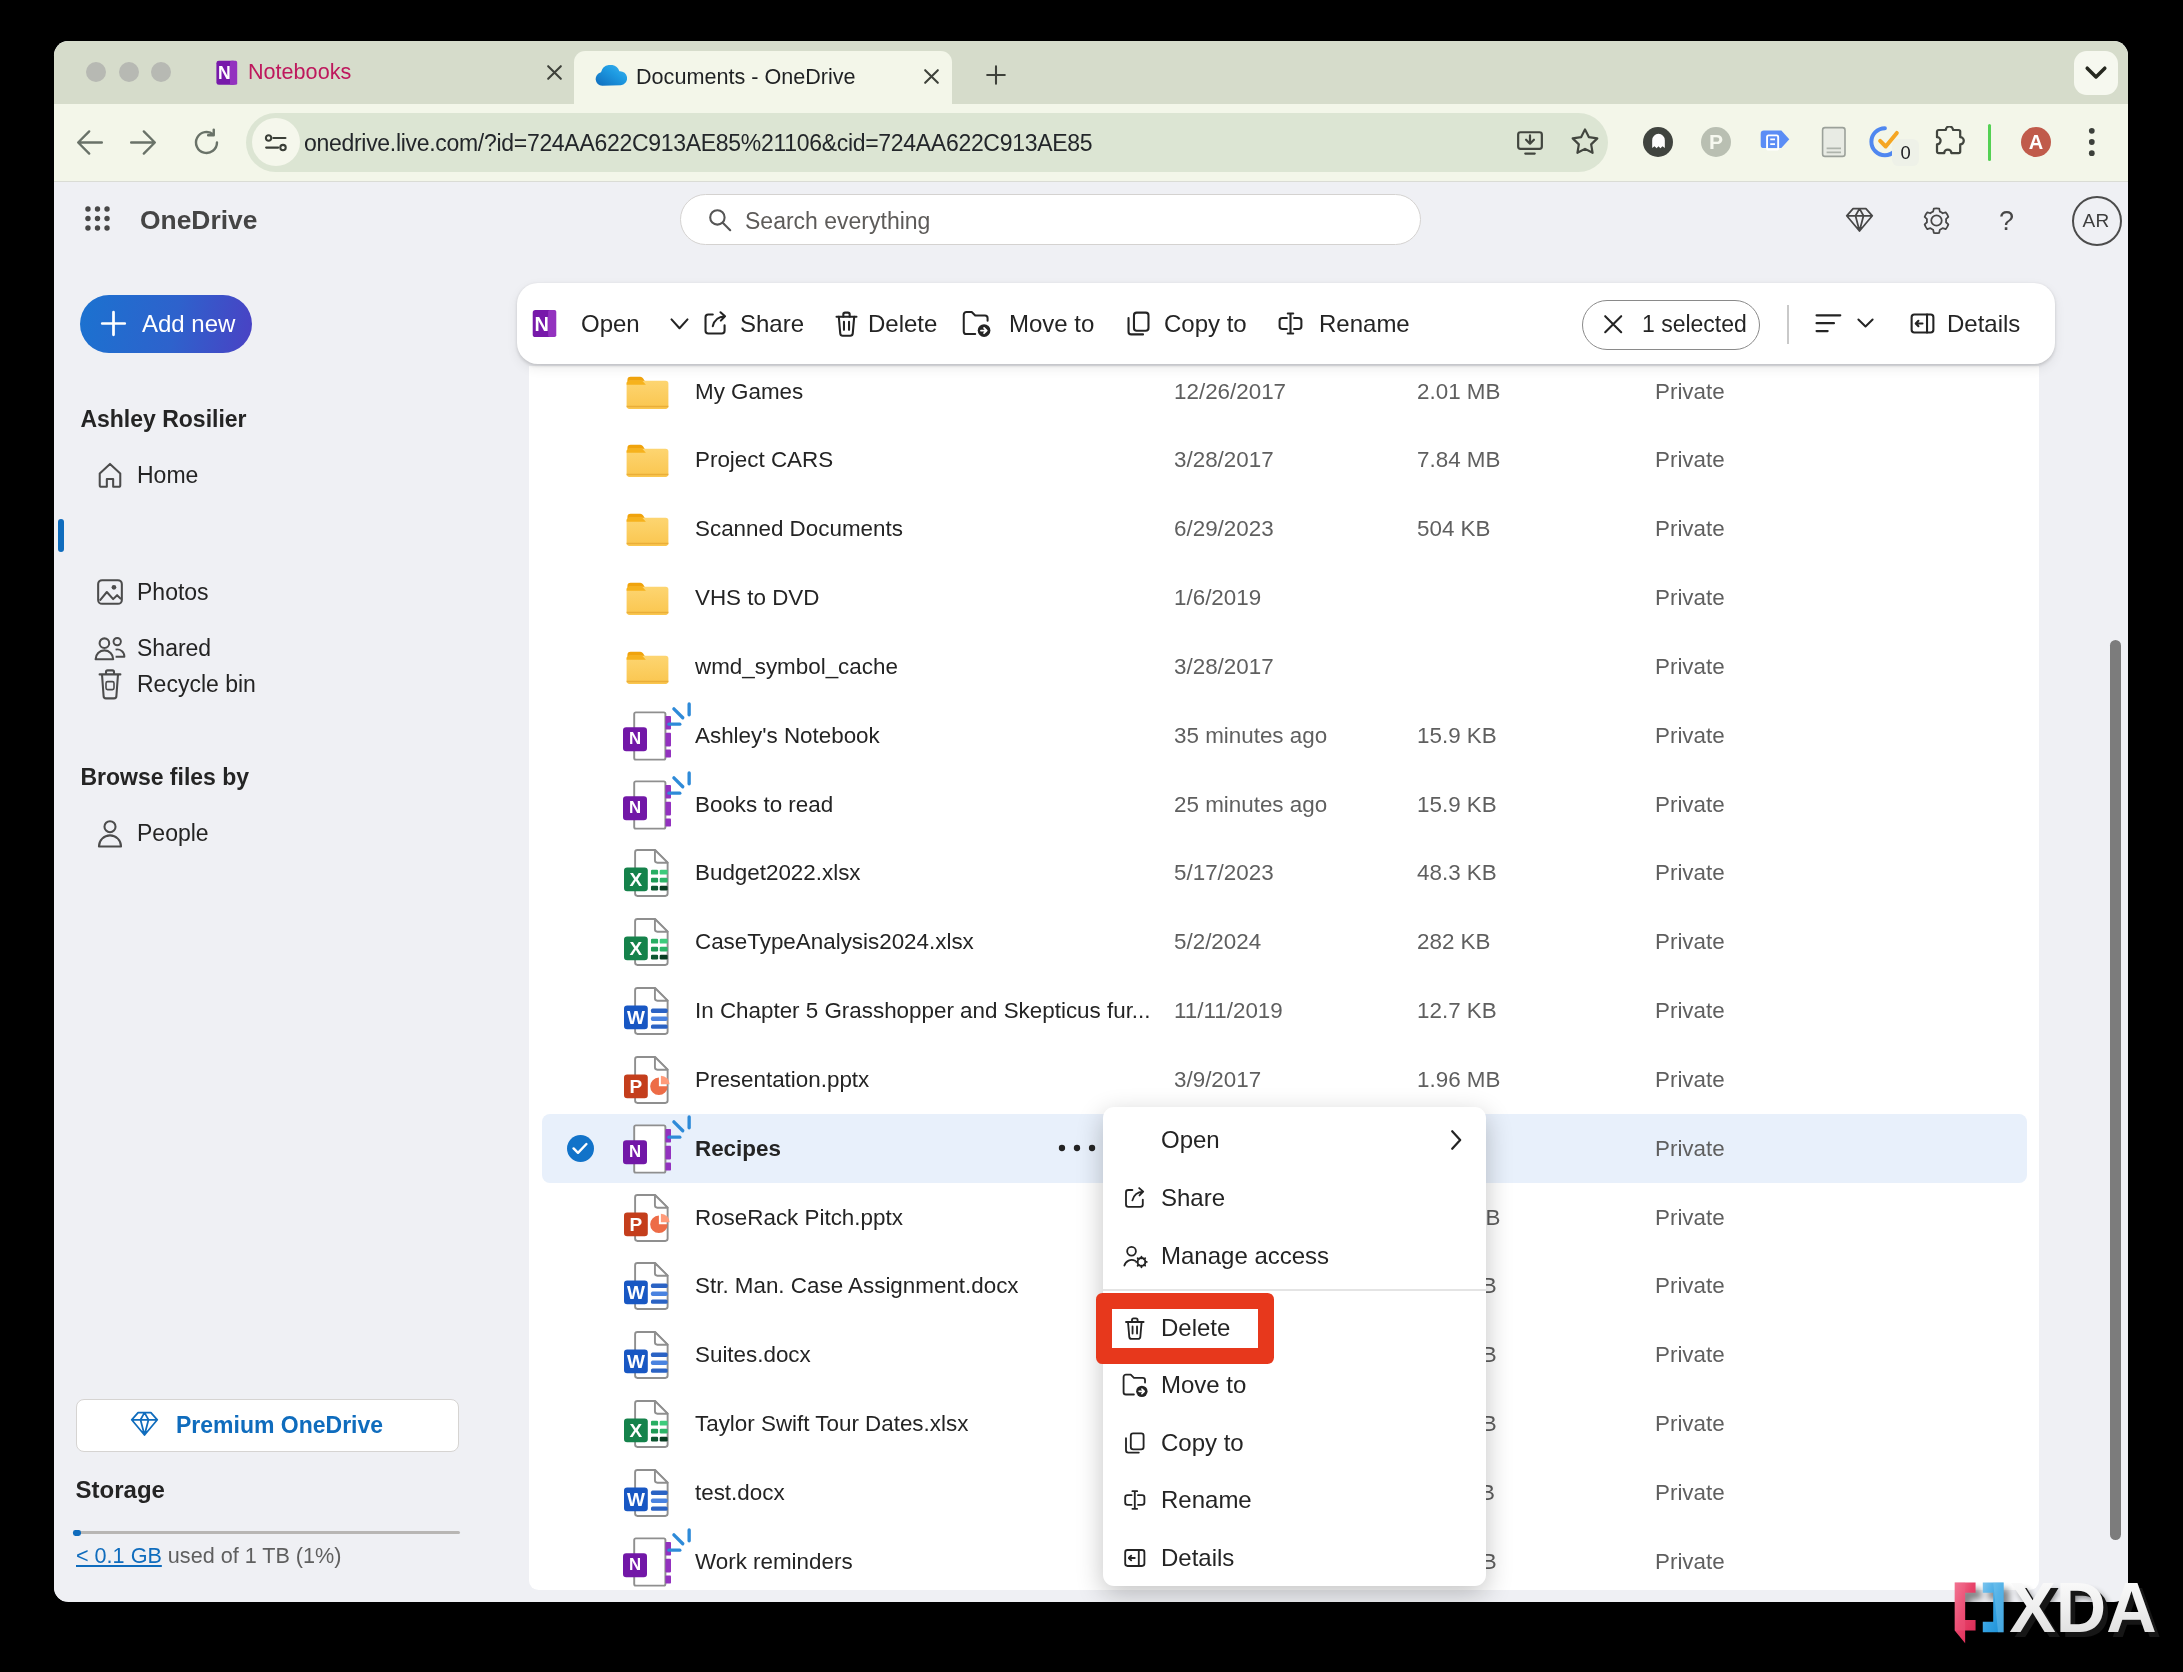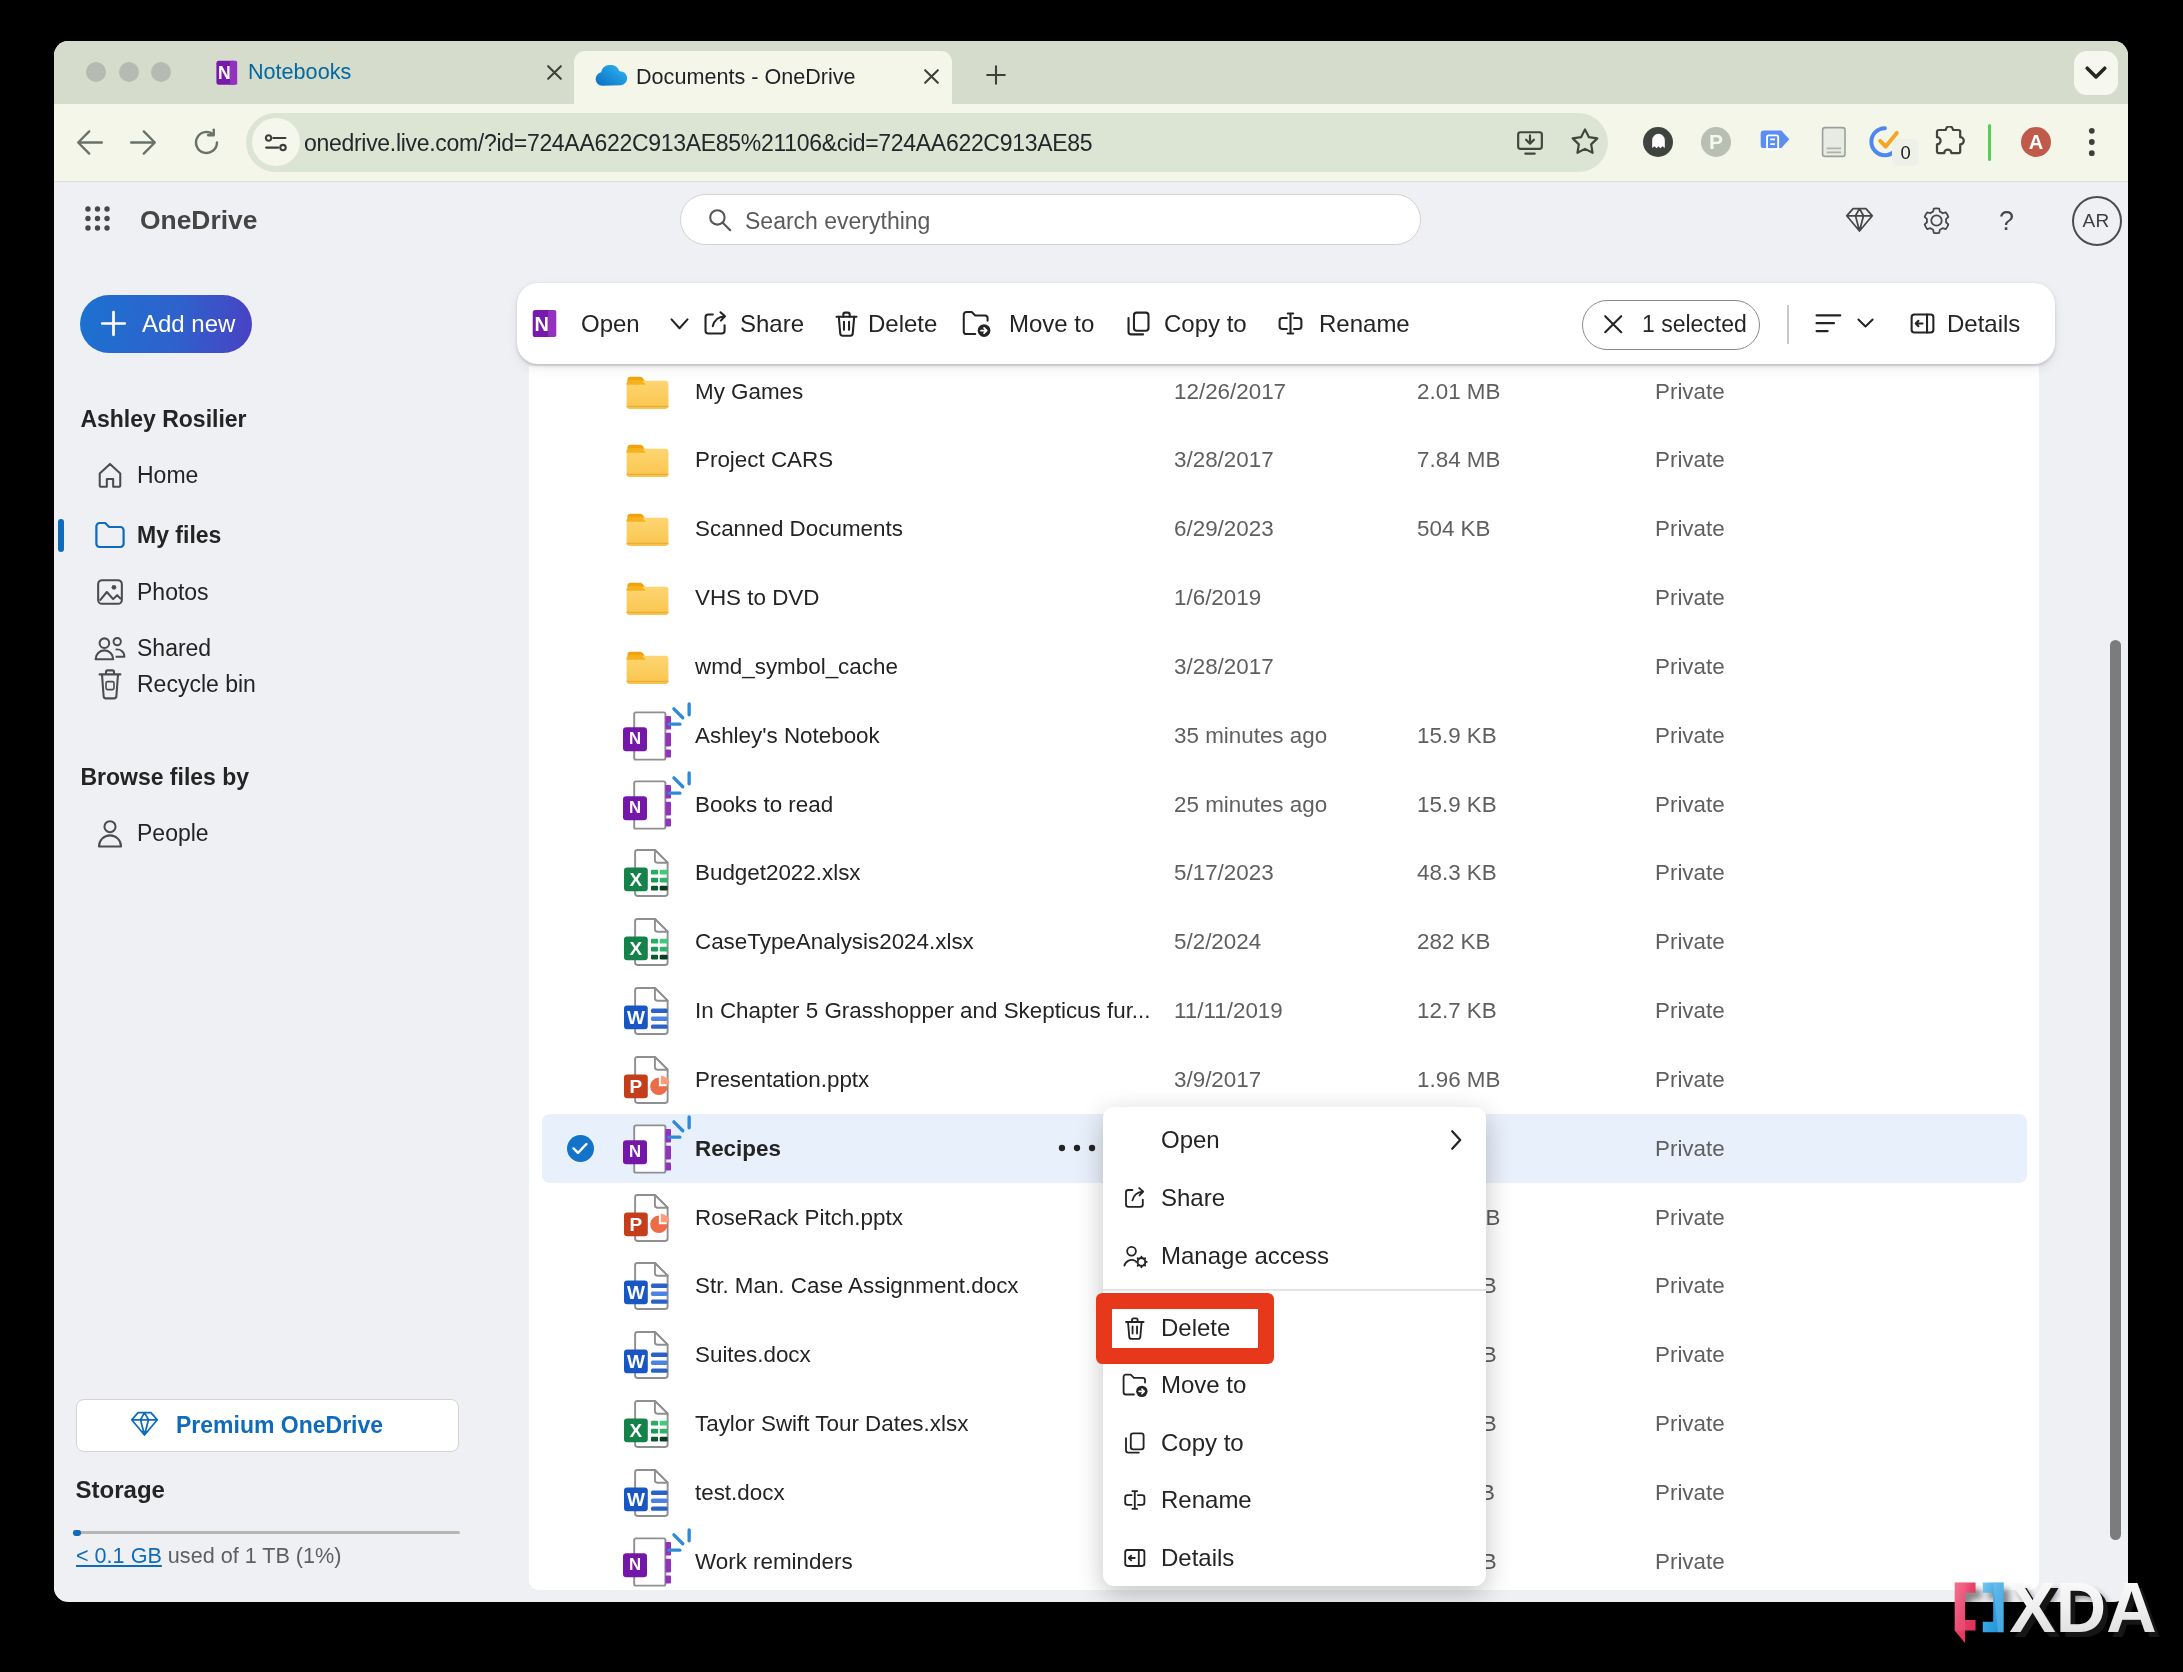--- a/index.html
+++ b/index.html
@@ -7,21 +7,21 @@
 #stage{position:relative;width:2183px;height:1673px;background:#000;overflow:hidden;
   font-family:"Liberation Sans",sans-serif;-webkit-font-smoothing:antialiased;}
 .abs{position:absolute;}
 #win{position:absolute;left:54px;top:41px;width:2074px;height:1561px;border-radius:14.4px;
   background:#eff0f4;overflow:hidden;}
 #tabbar{position:absolute;left:0;top:0;width:100%;height:63px;background:#d6dccb;}
 #toolbar{position:absolute;left:0;top:63px;width:100%;height:78px;background:#f3f6e9;border-bottom:1.6px solid #dadcd5;}
 #content{position:absolute;left:0;top:142px;width:100%;height:1418px;background:#eff0f4;}
 .tl{position:absolute;top:31px;width:20px;height:20px;border-radius:50%;background:#b7b9b3;transform:translateY(-50%);}
 #activetab{position:absolute;left:520px;top:9.6px;width:378px;height:54px;background:#f3f6e9;border-radius:11.2px 11.2px 0 0;}
-.tabtxt{font-size:21.6px;color:#0369a1;}
+.tabtxt{font-size:21.6px;color:#be185d;}
 #whitelist{position:absolute;left:475px;top:183px;width:1510px;height:1224px;background:#fff;border-radius:0 0 9.6px 9.6px;}
 .row{position:absolute;left:475px;width:1663px;height:69px;}
 .row .nm{position:absolute;left:166px;top:50%;transform:translateY(-50%);font-size:22.4px;color:#242424;white-space:nowrap;}
 .row .dt{position:absolute;left:645px;top:50%;transform:translateY(-50%);font-size:22.4px;color:#5f5f5f;white-space:nowrap;}
 .row .sz{position:absolute;left:888px;top:50%;transform:translateY(-50%);font-size:22.4px;color:#5f5f5f;white-space:nowrap;}
 .row .pv{position:absolute;left:1126px;top:50%;transform:translateY(-50%);font-size:22.4px;color:#5f5f5f;white-space:nowrap;}
 .row .ic{position:absolute;left:96px;top:50%;transform:translateY(-50%);}
 .navitem{position:absolute;left:0;width:368px;height:58px;}
 .navitem .lbl{position:absolute;left:83px;top:50%;transform:translateY(-50%);font-size:23px;color:#242424;}
 .navitem svg{position:absolute;left:56px;top:50%;transform:translate(-50%,-50%);}
@@ -169,26 +169,20 @@
           <path d="M18 4 V32 M4 18 H32" stroke="#fff" stroke-width="3.4" stroke-linecap="round"></path>
         </svg>
       <div class="abs" style="left:88px;top:141px;transform:translateY(-50%);font-size:24px;color:#fff;">Add new</div>
       <div class="abs" style="left:26.4px;top:236px;transform:translateY(-50%);font-size:23px;font-weight:bold;color:#242424;">Ashley Rosilier</div>
 
       <div class="navitem" style="top:263px;">
         <svg width="30" height="30" viewBox="0 0 38 38">
             <path d="M6 17 L19 5 L32 17 V32 a2 2 0 0 1 -2 2 h-7 v-10 h-8 v10 h-7 a2 2 0 0 1 -2 -2 z" stroke="#4c4c4c" stroke-width="2.6" fill="none" stroke-linejoin="round"></path>
           </svg>
         <div class="lbl">Home</div>
-      </div>
-      <div class="navitem" style="top:323px;">
-        <svg width="32" height="29" viewBox="0 0 40 36">
-            <path d="M3 7 a4 4 0 0 1 4 -4 h7 l5 5 h14 a4 4 0 0 1 4 4 v17 a4 4 0 0 1 -4 4 h-26 a4 4 0 0 1 -4 -4 z" stroke="#0f6cbd" stroke-width="2.8" fill="none" stroke-linejoin="round"></path>
-          </svg>
-        <div class="lbl" style="font-weight:bold;">My files</div>
       </div>
       <div class="navitem" style="top:380px;">
         <svg width="30" height="30" viewBox="0 0 38 38">
             <rect x="4" y="4" width="30" height="30" rx="5" stroke="#4c4c4c" stroke-width="2.6" fill="none"></rect>
             <circle cx="24" cy="13" r="3" fill="#4c4c4c"></circle>
             <path d="M6 30 L15 19 L23 28 L28 23 L33 28" stroke="#4c4c4c" stroke-width="2.6" fill="none" stroke-linejoin="round"></path>
           </svg>
         <div class="lbl">Photos</div>
       </div>
       <div class="navitem" style="top:436px;">

